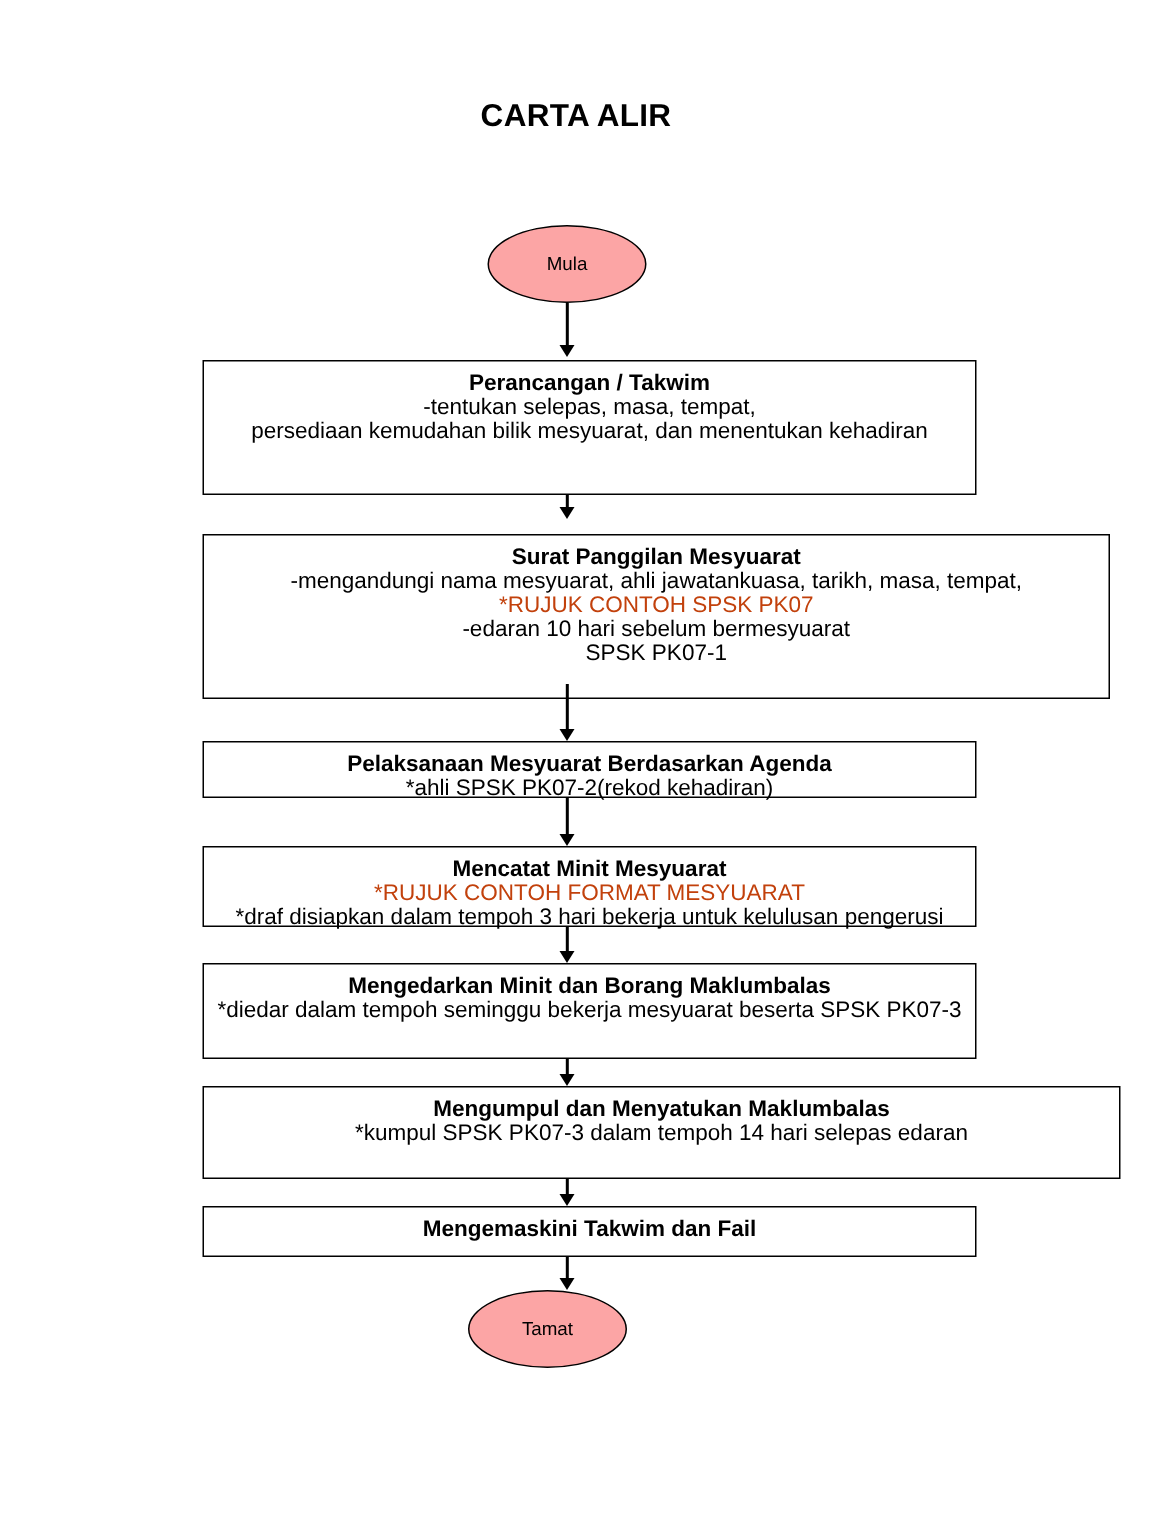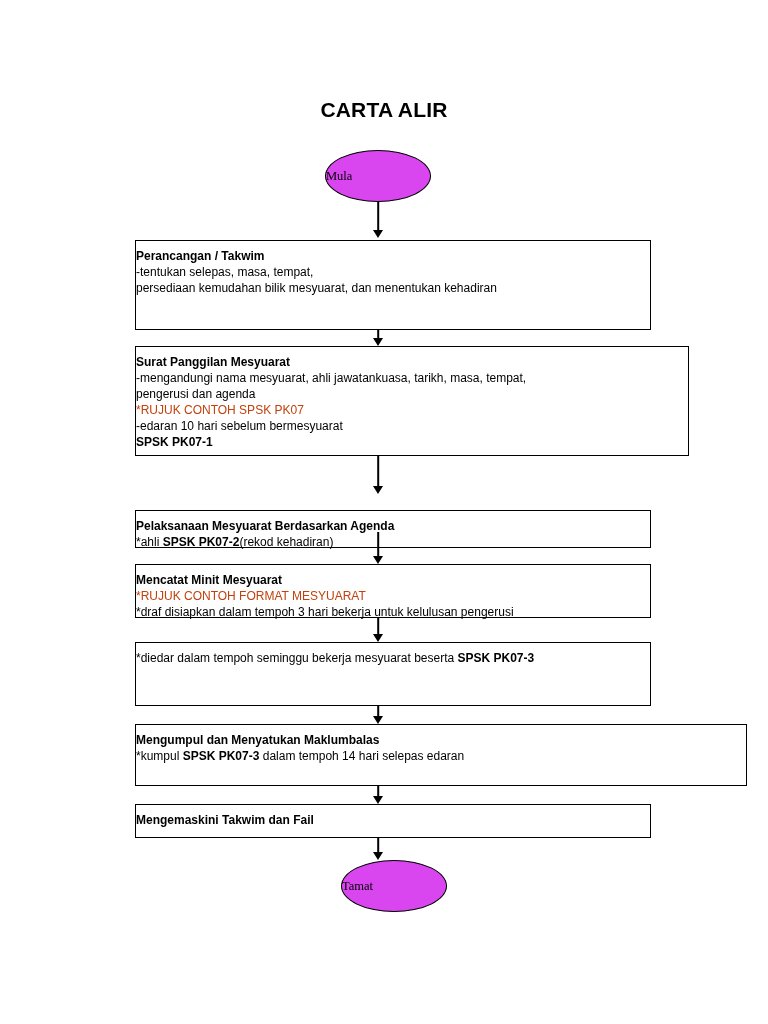--- a/index.html
+++ b/index.html
@@ -28,56 +28,55 @@
     left: 0;
     top: 64px;
     width: 768px;
     text-align: center;
   }
   .title-line {
     font-size: 21px;
     font-weight: bold;
     line-height: 27px;
     letter-spacing: 0.2px;
-    margin-top: 32px;
   }
 
   
   .terminator {
     position: absolute;
     border: 1.4px solid #000;
     border-radius: 50%;
-    background: #d946ef;
+    background: #fca5a5;
     display: flex;
     align-items: center;
-    justify-content: flex-start;
+    justify-content: center;
     box-sizing: border-box;
-    font-family: Liberation Serif, serif;
   }
   .terminator span {
     font-size: 12.5px;
     line-height: 14px;
   }
 
   
   .proc {
     position: absolute;
     border: 1.6px solid #000;
     background: #fff;
     box-sizing: border-box;
     padding-top: 7px;
   }
   .proc .txt {
-    font-size: 12px;
+    text-align: center;
+    font-size: 15px;
     line-height: 16px;
   }
   .proc .hd {
     font-weight: bold;
   }
-  .bold { font-weight: bold; }
+  .bold { font-weight: normal; }
   .red  { color: #c2410c; }
 
   
   .conn {
     position: absolute;
     width: 14px;
     transform: translateX(-50%);
   }
   .conn .stem {
     position: absolute;
@@ -121,35 +120,34 @@
     <div class="txt hd">Perancangan / Takwim</div>
     <div class="txt">-tentukan selepas, masa, tempat,</div>
     <div class="txt">persediaan kemudahan bilik mesyuarat, dan menentukan  kehadiran</div>
   </div>
 
   <div class="conn" style="left:378px; top:330px; height:16px;">
     <div class="stem" style="height:8px;"></div>
     <div class="head"></div>
   </div>
 
-  <div class="proc" style="left:135px; top:346px; width:554px; height:110px;">
+  <div class="proc" style="left:135px; top:356px; width:605px; height:110px;">
     <div class="txt hd">Surat Panggilan Mesyuarat</div>
     <div class="txt">-mengandungi nama mesyuarat, ahli jawatankuasa, tarikh, masa, tempat,</div>
-    <div class="txt">pengerusi dan agenda</div>
     <div class="txt red">*RUJUK CONTOH SPSK PK07</div>
     <div class="txt">-edaran 10 hari sebelum bermesyuarat</div>
     <div class="txt bold">SPSK PK07-1</div>
   </div>
 
   <div class="conn" style="left:378px; top:456px; height:38px;">
     <div class="stem" style="height:30px;"></div>
     <div class="head"></div>
   </div>
 
-  <div class="proc" style="left:135px; top:494px; width:516px; height:38px;margin-top:16px;">
+  <div class="proc" style="left:135px; top:494px; width:516px; height:38px;">
     <div class="txt hd">Pelaksanaan Mesyuarat Berdasarkan Agenda</div>
     <div class="txt"><span>*ahli </span><span class="bold">SPSK PK07-2</span><span>(rekod kehadiran)</span></div>
   </div>
 
   <div class="conn" style="left:378px; top:532px; height:32px;">
     <div class="stem" style="height:24px;"></div>
     <div class="head"></div>
   </div>
 
   <div class="proc" style="left:135px; top:564px; width:516px; height:54px;">
@@ -157,20 +155,21 @@
     <div class="txt red">*RUJUK CONTOH FORMAT MESYUARAT</div>
     <div class="txt">*draf disiapkan dalam tempoh 3 hari bekerja untuk kelulusan pengerusi</div>
   </div>
 
   <div class="conn" style="left:378px; top:618px; height:24px;">
     <div class="stem" style="height:16px;"></div>
     <div class="head"></div>
   </div>
 
   <div class="proc" style="left:135px; top:642px; width:516px; height:64px;">
+    <div class="txt hd">Mengedarkan Minit dan Borang Maklumbalas</div>
     <div class="txt"><span>*diedar dalam tempoh seminggu bekerja mesyuarat beserta </span><span class="bold">SPSK PK07-3</span><span></span></div>
   </div>
 
   <div class="conn" style="left:378px; top:706px; height:18px;">
     <div class="stem" style="height:10px;"></div>
     <div class="head"></div>
   </div>
 
   <div class="proc" style="left:135px; top:724px; width:612px; height:62px;">
     <div class="txt hd">Mengumpul dan Menyatukan Maklumbalas</div>
@@ -184,17 +183,17 @@
 
   <div class="proc" style="left:135px; top:804px; width:516px; height:34px;">
     <div class="txt hd">Mengemaskini Takwim dan Fail</div>
   </div>
 
   <div class="conn" style="left:378px; top:838px; height:22px;">
     <div class="stem" style="height:14px;"></div>
     <div class="head"></div>
   </div>
 
-  <div class="terminator" style="left:341px; top:860px; width:106px; height:52px;">
+  <div class="terminator" style="left:312px; top:860px; width:106px; height:52px;">
     <span>Tamat</span>
   </div>
 
 </div>
 
 </body></html>

